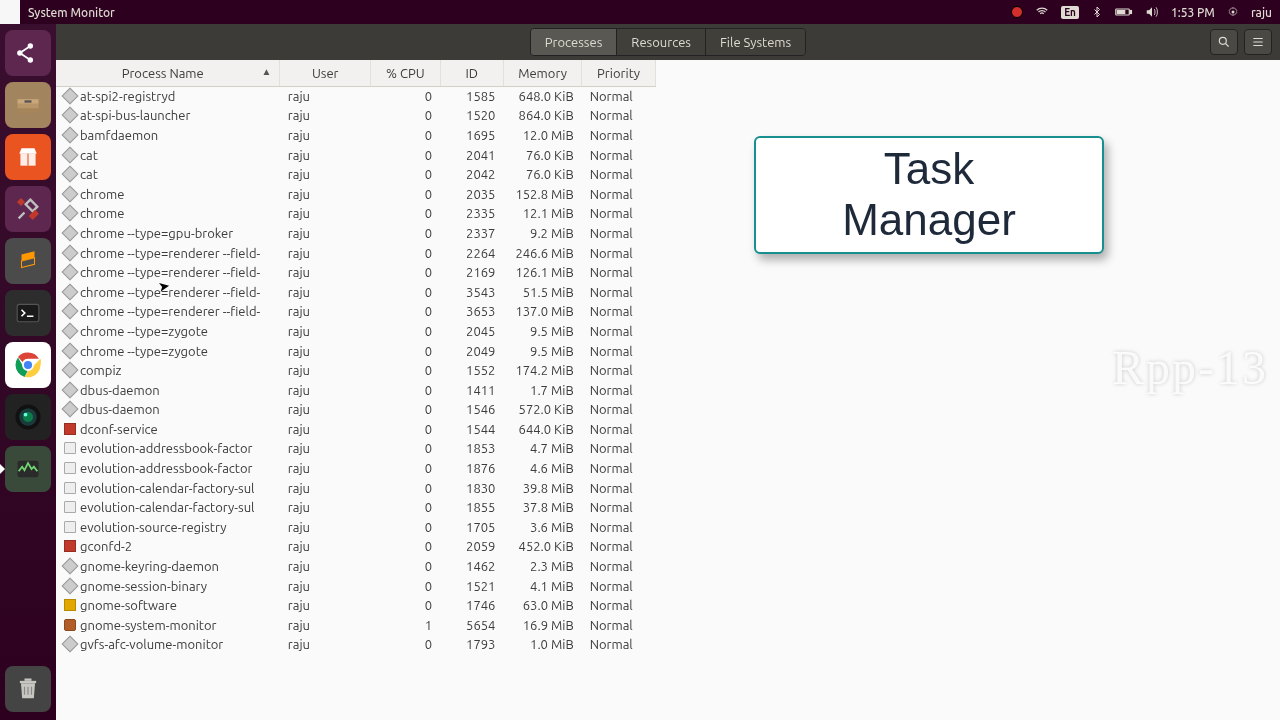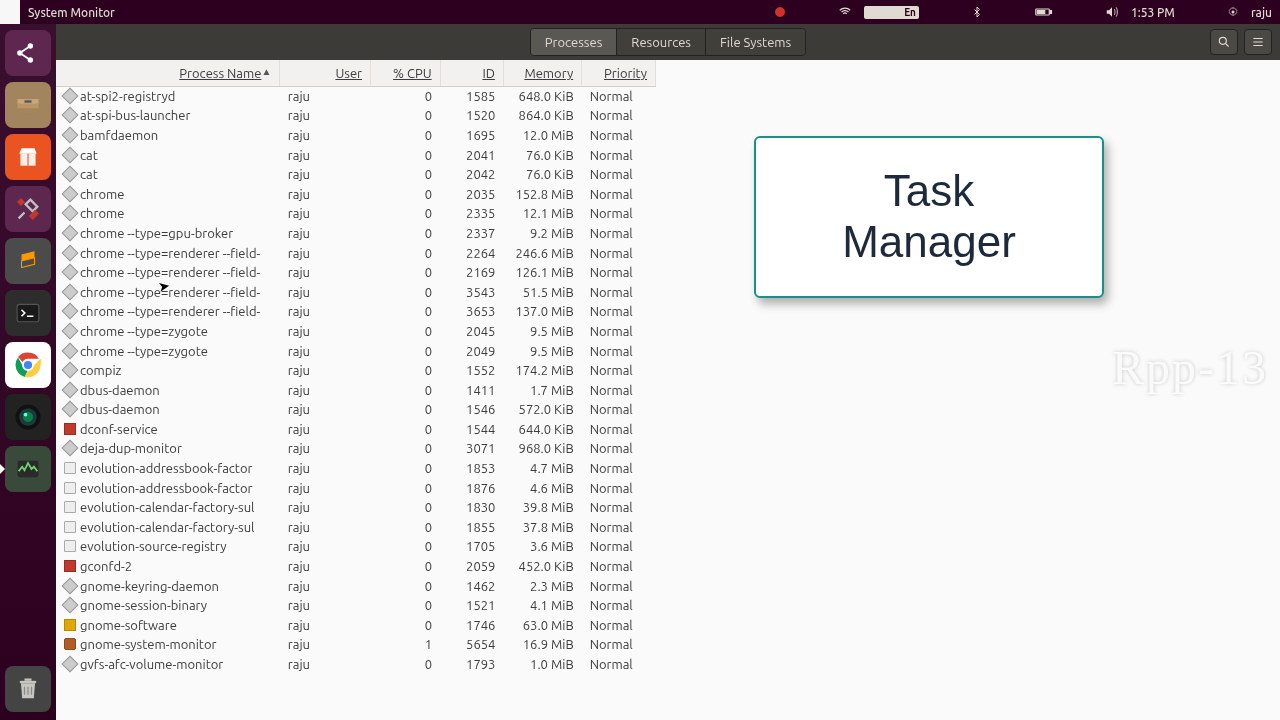--- a/index.html
+++ b/index.html
@@ -20,21 +20,21 @@
   display: flex;
   align-items: center;
   padding: 0 8px;
   font-size: 12px;
   font-weight: 500;
   margin-left: 20px;
 }
 .topbar-title { flex: 0 0 auto; }
 .topbar-spacer { flex: 1; }
 .topbar-right { display: flex; gap: 12px; align-items: center; }
-.topbar-right .icon { display: inline-flex; align-items: center; padding-left: 40px; }
+.topbar-right .icon { display: inline-flex; align-items: center; }
 .record-dot {
   width: 12px; height: 12px; border-radius: 50%; background: #d32f2f;
   border: 1px solid #000;
 }
 .lang-box {
   background: #dfdbd2; color: #2c001e; font-weight: bold;
   font-size: 10px; padding: 1px 3px; border-radius: 2px;
 }
 
 .launcher {
@@ -111,28 +111,27 @@
   top: 60px; left: 56px; right: 0; bottom: 0;
   background: #fafafa;
   overflow: hidden;
 }
 .proc-table {
   width: 600px;
   border-collapse: collapse;
   font-size: 13px;
 }
 .proc-table thead th {
-  text-align: right;
+  text-align: center;
   font-weight: 400;
   padding: 4px 8px;
   border-bottom: 1px solid #d4d0c8;
   border-right: 1px solid #e4e0d8;
   background: #f2f1f0;
   height: 26px;
-  text-decoration: underline;
 }
 .proc-table thead th.sorted { font-weight: 400; }
 .sort-ind { float: right; font-size: 10px; color: #555; }
 .proc-table tbody td {
   padding: 0 8px;
   height: 19.6px;
   border-bottom: 0;
   white-space: nowrap;
   overflow: hidden;
   text-overflow: clip;
@@ -150,21 +149,21 @@
   background: #ccc;
 }
 .proc-icon.app { transform: none; border-radius: 2px; background:#b25d27; border-color:#8c4a1f;}
 .proc-icon.doc { transform: none; border-radius: 1px 1px 0 0; background:#eee; border:1px solid #aaa;}
 .proc-icon.red { transform:none; background:#c0392b; border-color:#962d22;}
 .proc-icon.yel { transform:none; background:#e0a800; border-color:#b88a00;}
 
 .overlay-card {
   position: absolute;
   top: 136px; left: 754px;
-  width: 350px; height: 162px;
+  width: 350px; height: 118px;
   background: #fff;
   border: 2px solid #178f8f;
   border-radius: 6px;
   box-shadow: 4px 6px 10px rgba(0,0,0,0.3);
   display: flex; align-items: center; justify-content: center;
   font-size: 44px; font-weight: 400; color: #1e2a3a;
   text-align: center; line-height: 1.15;
   font-family: "Segoe UI", sans-serif;
 }
 .watermark {
@@ -476,28 +475,20 @@
         </tr>
         <tr>
           <td class="col-name"><span class="proc-icon red"></span><span>dconf-service</span></td>
           <td class="col-user">raju</td>
           <td class="col-cpu">0</td>
           <td class="col-id">1544</td>
           <td class="col-mem">644.0 KiB</td>
           <td class="col-pri">Normal</td>
         </tr>
         <tr>
-          <td class="col-name"><span class="proc-icon "></span><span>deja-dup-monitor</span></td>
-          <td class="col-user">raju</td>
-          <td class="col-cpu">0</td>
-          <td class="col-id">3071</td>
-          <td class="col-mem">968.0 KiB</td>
-          <td class="col-pri">Normal</td>
-        </tr>
-        <tr>
           <td class="col-name"><span class="proc-icon doc"></span><span>evolution-addressbook-factor</span></td>
           <td class="col-user">raju</td>
           <td class="col-cpu">0</td>
           <td class="col-id">1853</td>
           <td class="col-mem">4.7 MiB</td>
           <td class="col-pri">Normal</td>
         </tr>
         <tr>
           <td class="col-name"><span class="proc-icon doc"></span><span>evolution-addressbook-factor</span></td>
           <td class="col-user">raju</td>

